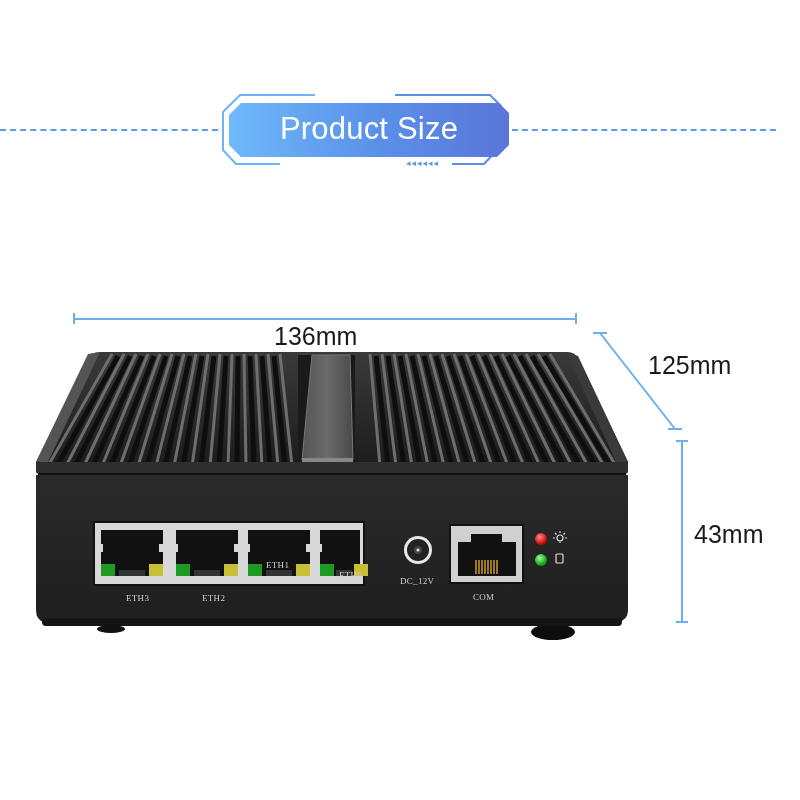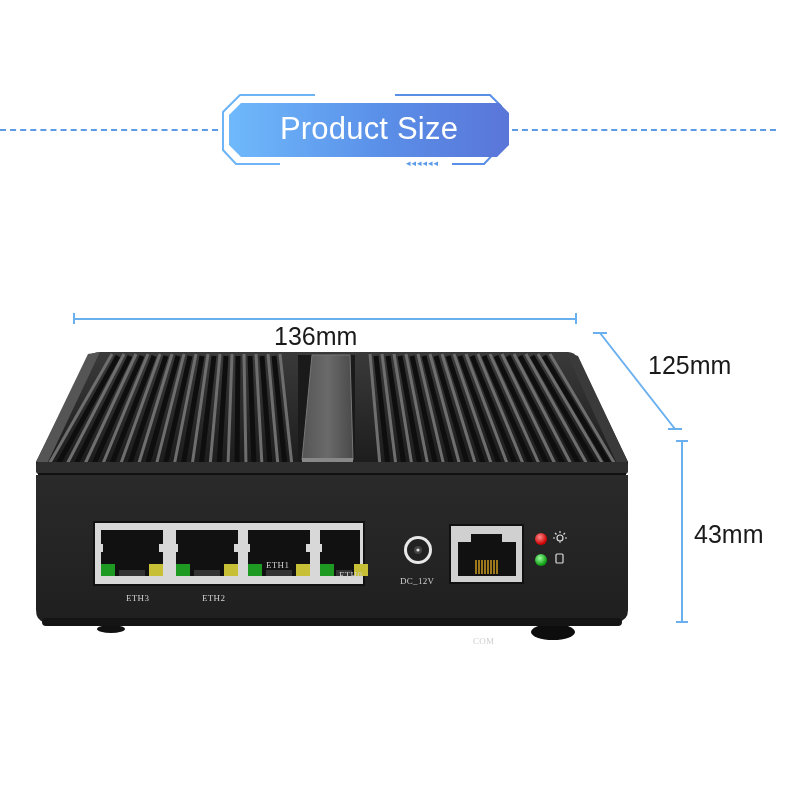--- a/index.html
+++ b/index.html
@@ -239,21 +239,21 @@
   </g>
 
   <rect x="556" y="554" width="7" height="9" rx="1" stroke="#ddd" stroke-width="1.2" fill="none"></rect>
 </svg>
 
 <div class="port-label" style="left:118px; top:593px;margin-left:8px;">ETH3</div>
 <div class="port-label" style="left:202px; top:593px;">ETH2</div>
 <div class="port-label" style="left:266px; top:560px;">ETH1</div>
 <div class="port-label" style="left:339px; top:570px;">ETH0</div>
 <div class="port-label" style="left:400px; top:576px;">DC_12V</div>
-<div class="port-label" style="left:473px; top:592px;margin-top:44px;">COM</div>
+<div class="port-label" style="left:473px; top:592px;">COM</div>
 
 <div class="abs" style="left:94px; top:522px; width:270px; height:63px;"></div>
 <div class="abs" style="left:404px; top:536px; width:28px; height:28px;"></div>
 <div class="abs" style="left:450px; top:525px; width:73px; height:58px;"></div>
 <div class="abs" style="left:535px; top:533px; width:12px; height:12px;"></div>
 <div class="abs" style="left:535px; top:554px; width:12px; height:12px;"></div>
 <div class="abs" style="left:553px; top:530px; width:15px; height:14px;"></div>
 <div class="abs" style="left:555px; top:553px; width:10px; height:11px;"></div>
 
 </body></html>

